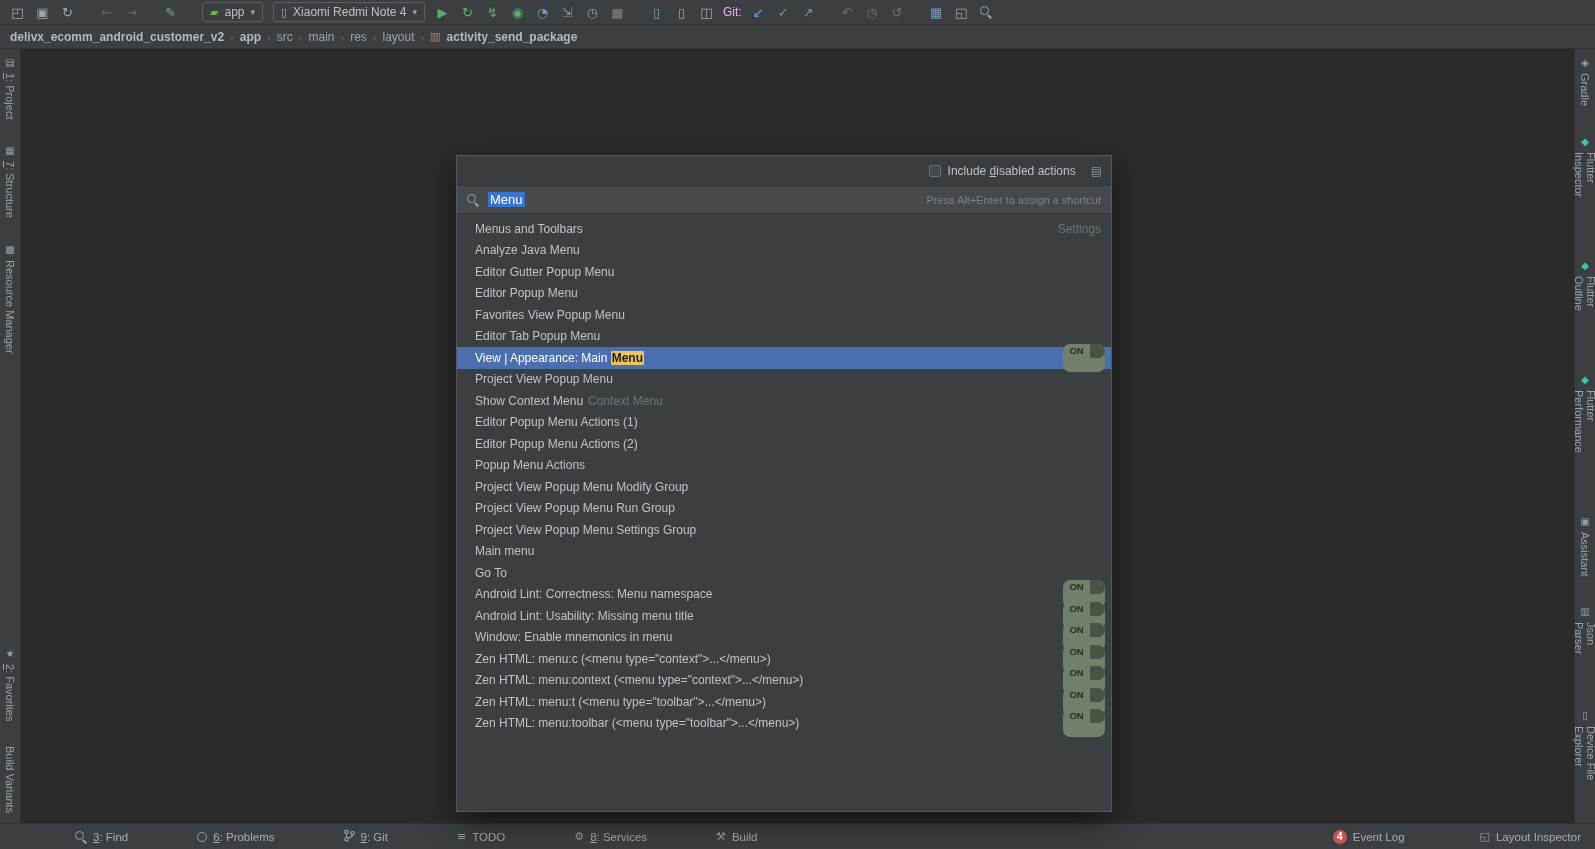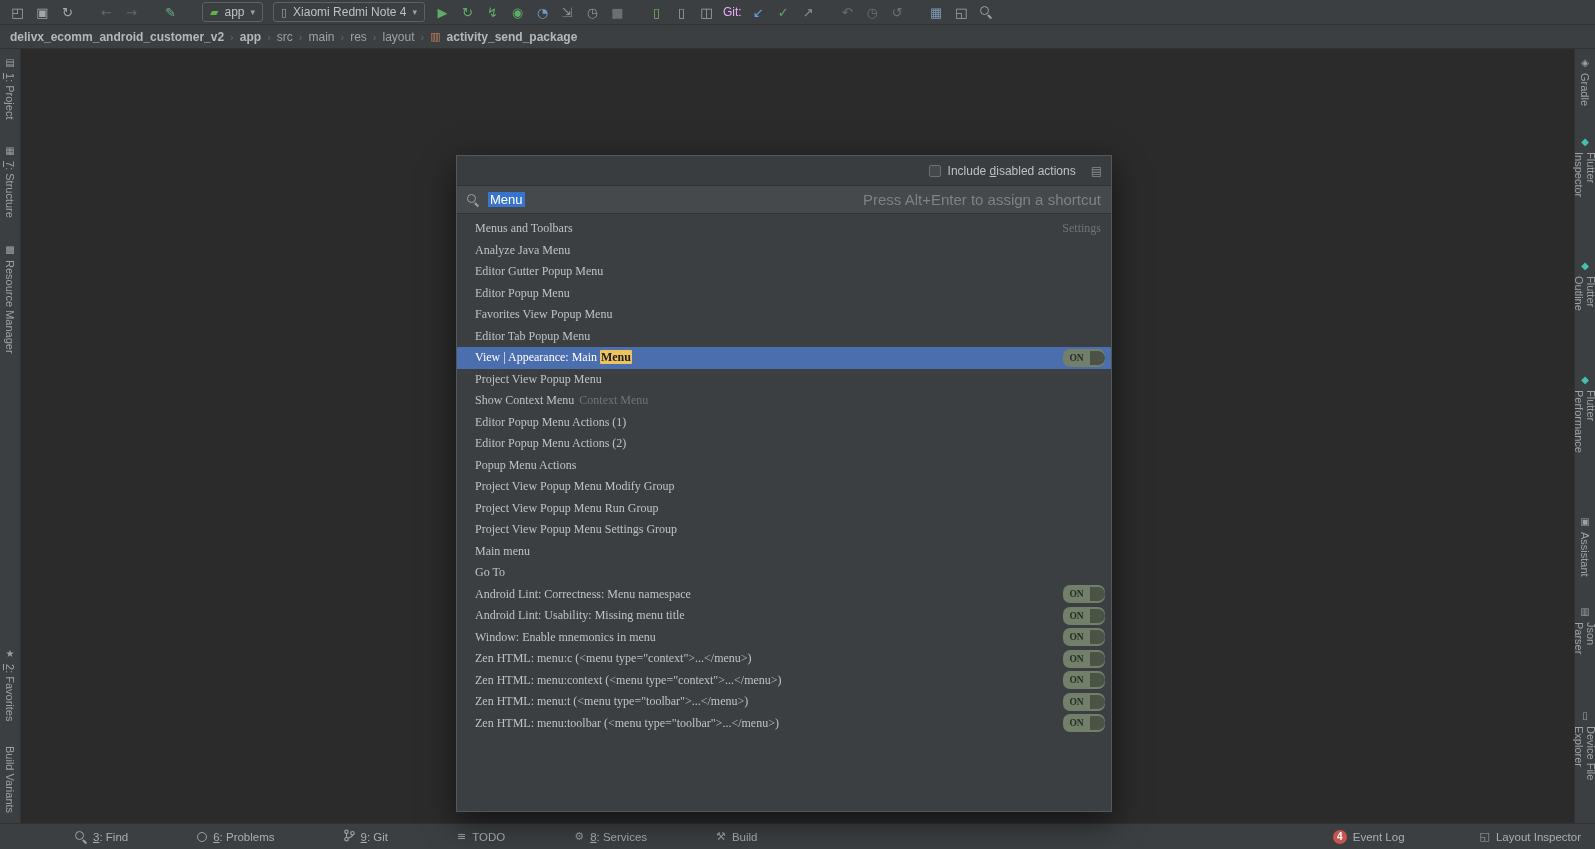--- a/index.html
+++ b/index.html
@@ -61,30 +61,30 @@
   .tab{padding:0 15px;display:flex;align-items:center;color:#bdc1c5;}
   .tab.active{background:var(--tab_active,#4c5053);color:#7dd3fc;}
   .header-right{margin-left:auto;display:flex;align-items:center;gap:7px;padding-right:9px;}
   .checkbox{width:12px;height:12px;background:#45494b;border:1px solid #6b7074;border-radius:2px;}
   .cb-label{color:#bdc1c5;}
   .filter-icon{font-family:"DejaVu Sans",sans-serif;color:#878d92;font-size:12px;margin-left:8px;}
 
   .popup-search{height:28px;background:var(--search_bg,#46494b);border-bottom:1px solid var(--border,#323232);
     display:flex;align-items:center;padding:0 10px;gap:9px;font-size:13px;}
   .search-value{background:var(--text_selection,#3874cb);color:#fff;padding:0 2px;}
-  .search-hint{margin-left:auto;color:#7d8287;font-size:15px;}
+  .search-hint{margin-left:auto;color:#7d8287;font-size:11px;}
 
   .popup-list{flex:1;overflow:hidden;padding-top:4px;}
-  .row{height:21.5px;display:flex;align-items:center;padding:0 6px 0 18px;color:#c0c3c6;white-space:pre;font-family:Liberation Serif, serif;}
+  .row{height:21.5px;display:flex;align-items:center;padding:0 6px 0 18px;color:#c0c3c6;white-space:pre;}
   .row.selected{background:var(--selection,#4b6eaf);color:#ffffff;}
   .match{background:var(--match_bg,#ecc35f);color:#1c1c1c;padding:0 1px;border-radius:1px;font-weight:bold;}
   .gray-suffix{color:#6e7478;margin-left:5px;}
   .right-text{margin-left:auto;color:#6d7377;padding-right:4px;}
-  .toggle{margin-left:auto;width:42px;height:18px;border-radius:7px;background:var(--toggle_bg,#72806b);
-    display:flex;align-items:center;overflow:hidden;flex:none;}
+  .toggle{margin-left:auto;width:42px;height:28px;border-radius:7px;background:var(--toggle_bg,#72806b);
+    display:flex;overflow:hidden;flex:none;}
   .toggle-on{flex:1;text-align:center;font-size:9.5px;font-weight:bold;color:#262d23;line-height:14px;}
   .toggle-knob{width:15px;height:14px;background:var(--toggle_knob,#4b5347);border-radius:0 7px 7px 0;}
 
   
   .statusbar{position:absolute;left:0;right:0;bottom:0;height:26px;background:var(--panel,#3c3f41);
     border-top:1px solid var(--border,#323232);display:flex;align-items:center;
     padding:0 14px 0 34px;gap:28px;font-size:11.5px;color:#a9aeb3;z-index:5;}
   .sb-item{display:inline-flex;align-items:center;gap:6px;padding-left:41px;}
   .sb-glyph{font-family:"DejaVu Sans",sans-serif;font-size:11px;color:#9aa0a6;}
   .sb-right{margin-left:auto;display:inline-flex;align-items:center;gap:34px;}

